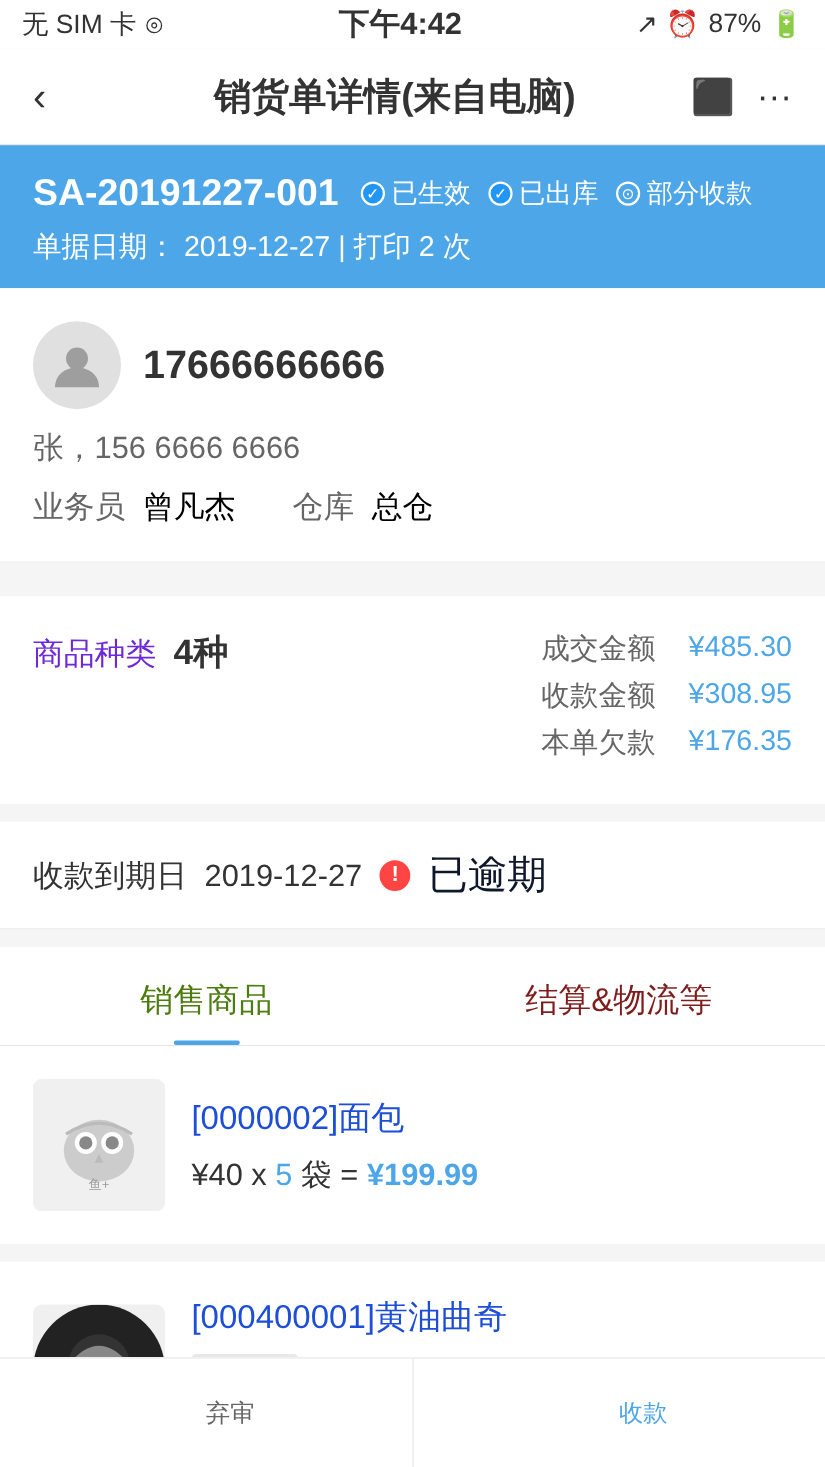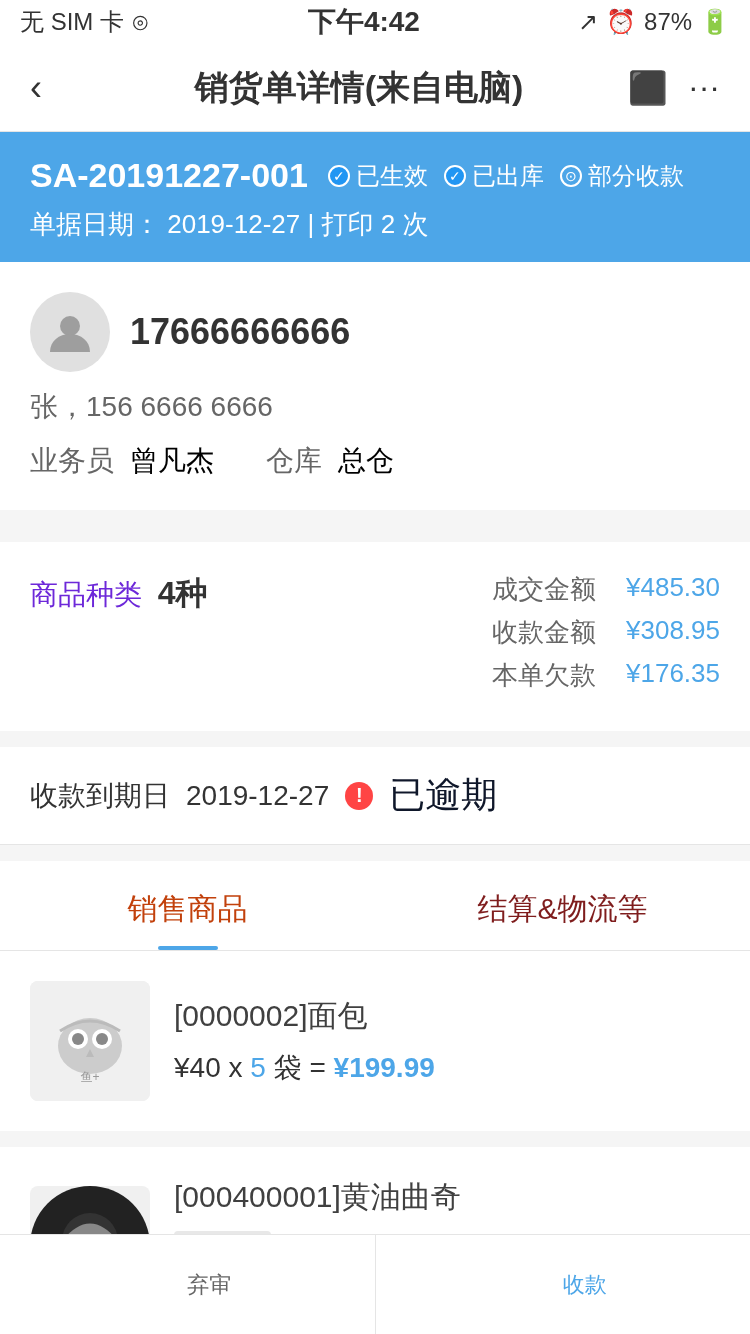--- a/index.html
+++ b/index.html
@@ -219,21 +219,21 @@
     .tab-item {
       flex: 1;
       text-align: center;
       padding: 28px 0 20px;
       font-size: 30px;
       color: #7f1d1d;
       cursor: pointer;
       position: relative;
     }
     .tab-item.active {
-      color: #c2410c;
+      color: #4d7c0f;
       font-weight: 500;
       text-align: center;
     }
     .tab-item.active::after {
       content: '';
       position: absolute;
       bottom: 0;
       left: 50%;
       transform: translateX(-50%);
       width: 60px;
@@ -261,21 +261,21 @@
       background: #f0f0f0;
       flex-shrink: 0;
       display: flex;
       align-items: center;
       justify-content: center;
       overflow: hidden;
     }
     .product-info { flex: 1; }
     .product-name {
       font-size: 30px;
-      color: #404040;
+      color: #1d4ed8;
       margin-bottom: 12px;
     }
     .product-tag {
       display: inline-block;
       background: #e8e8e8;
       color: #666;
       font-size: 22px;
       padding: 4px 12px;
       border-radius: 4px;
       margin-bottom: 12px;

